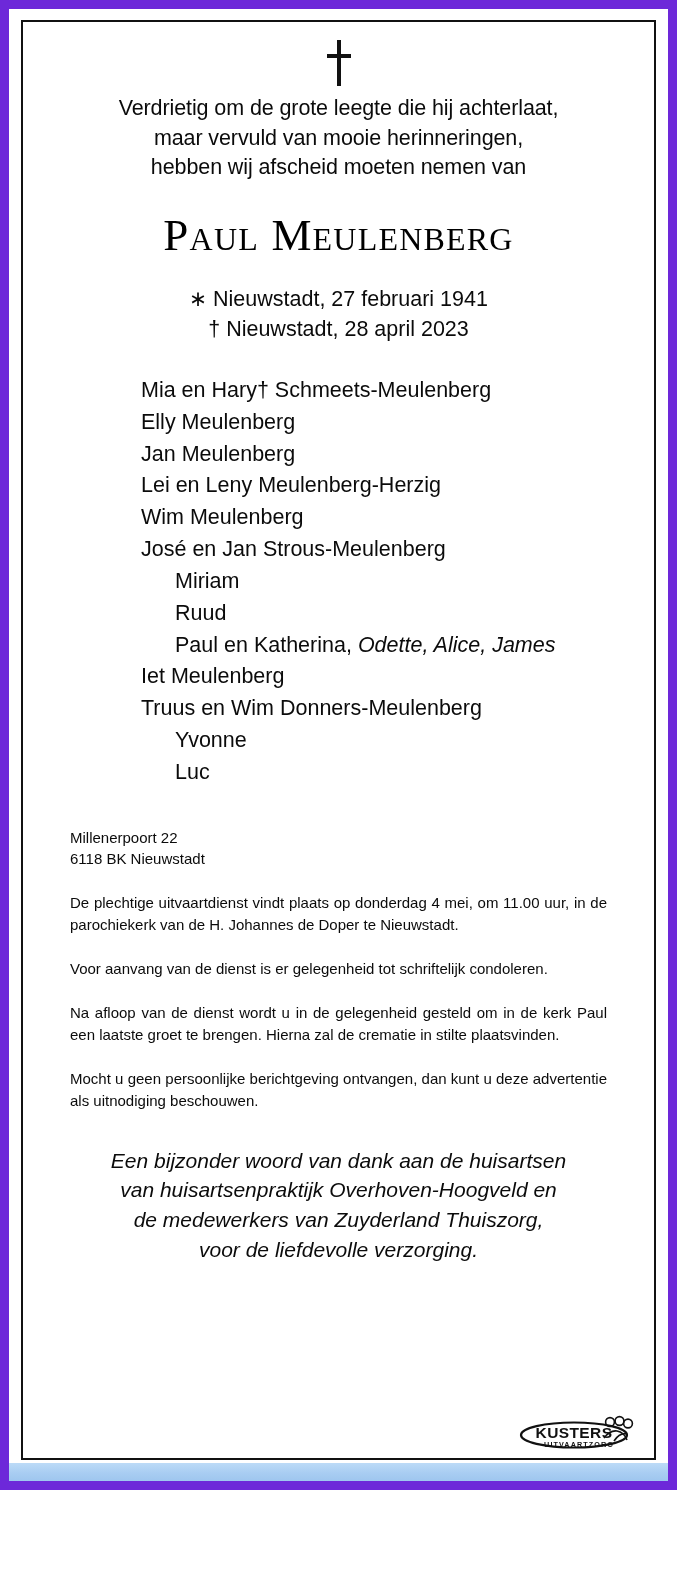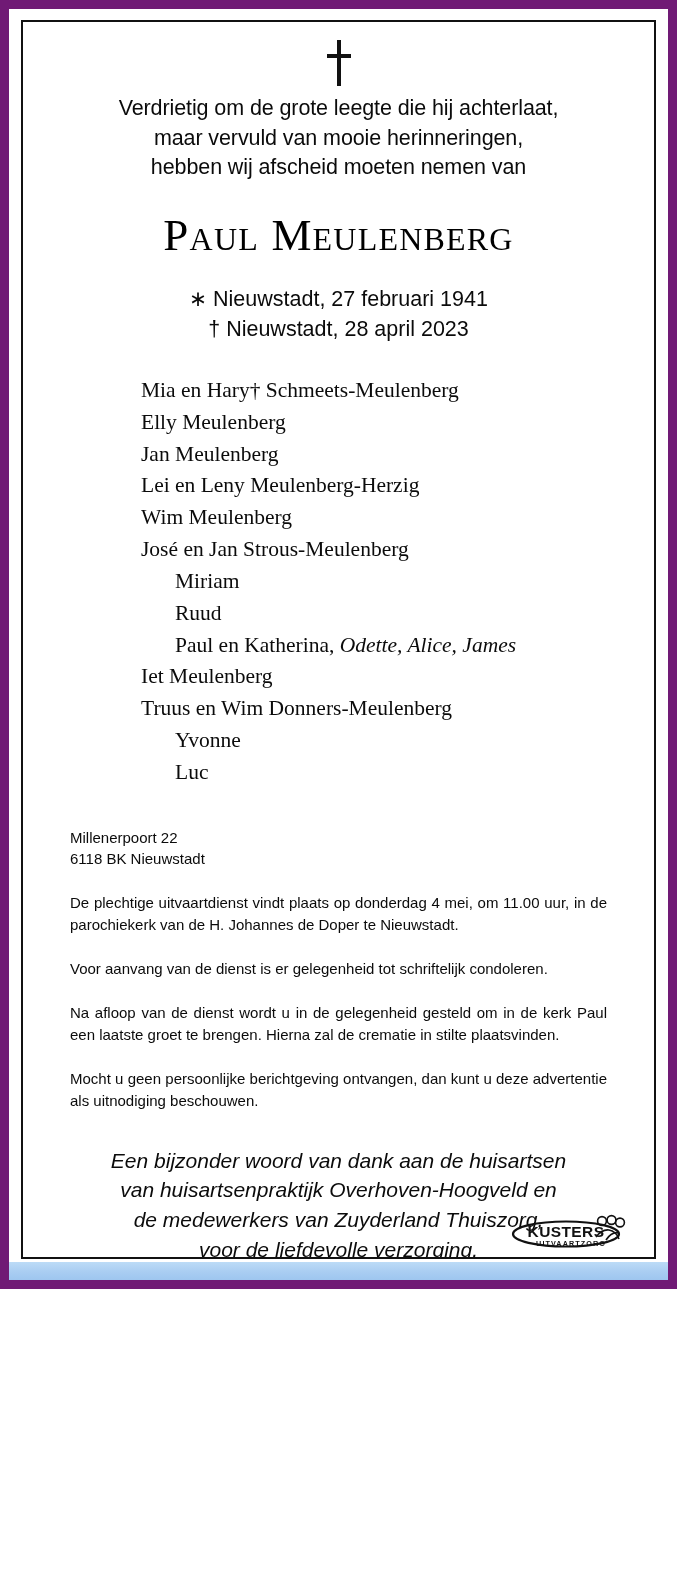--- a/index.html
+++ b/index.html
@@ -10,23 +10,23 @@
   }
   body {
     font-family: "Liberation Sans", sans-serif;
     -webkit-font-smoothing: antialiased;
   }
 
   
   .notice {
     position: relative;
     width: 677px;
-    height: 1289px;
-    box-sizing: border-box;
-    background: #701a75;
+    height: 1490px;
+    box-sizing: border-box;
+    background: #6d28d9;
     overflow: hidden;
   }
 
   
   .frame-gutter {
     position: absolute;
     left: 9px;
     top: 9px;
     right: 9px;
     bottom: 9px;
@@ -127,21 +127,20 @@
 
   
   .survivors {
     margin-top: 30px;
     padding-left: 92px;
     font-size: 21.5px;
     line-height: 1.48;
   }
   .survivors .name-line {
     white-space: nowrap;
-    font-family: Liberation Serif, serif;
   }
   .survivors .indent-1 {
     padding-left: 34px;
   }
   .survivors em {
     font-style: italic;
   }
 
   
   .body-block {
@@ -167,21 +166,21 @@
     font-style: italic;
     font-size: 21px;
     line-height: 1.42;
     white-space: pre-line;
     padding: 0 28px;
   }
 
   
   .logo {
     position: absolute;
-    right: 26px;
+    right: 18px;
     bottom: 4px;
     width: 118px;
     height: 46px;
   }
   .logo svg { display: block; }
 </style>
 </head>
 <body>
 
 <div class="notice">

